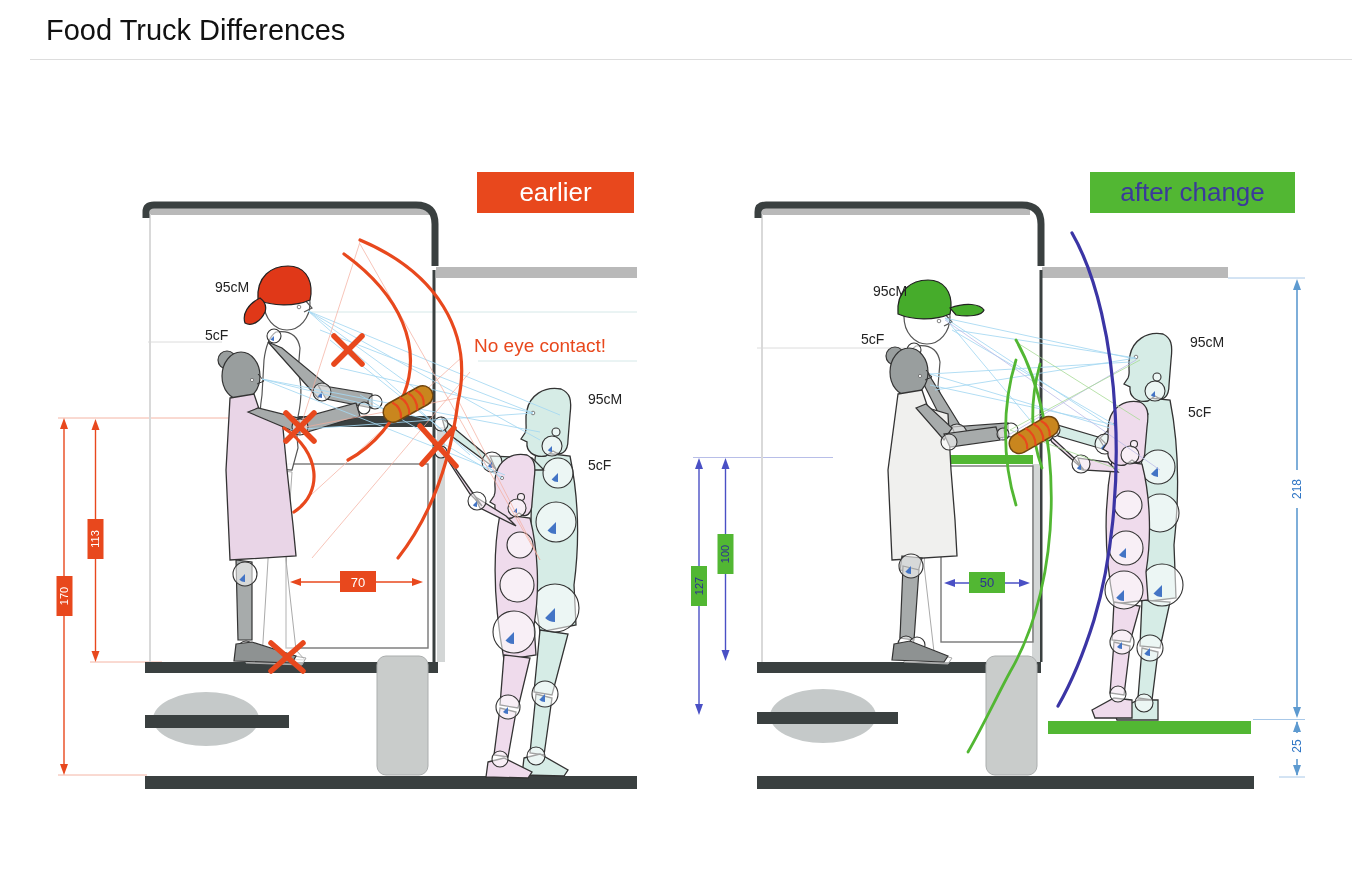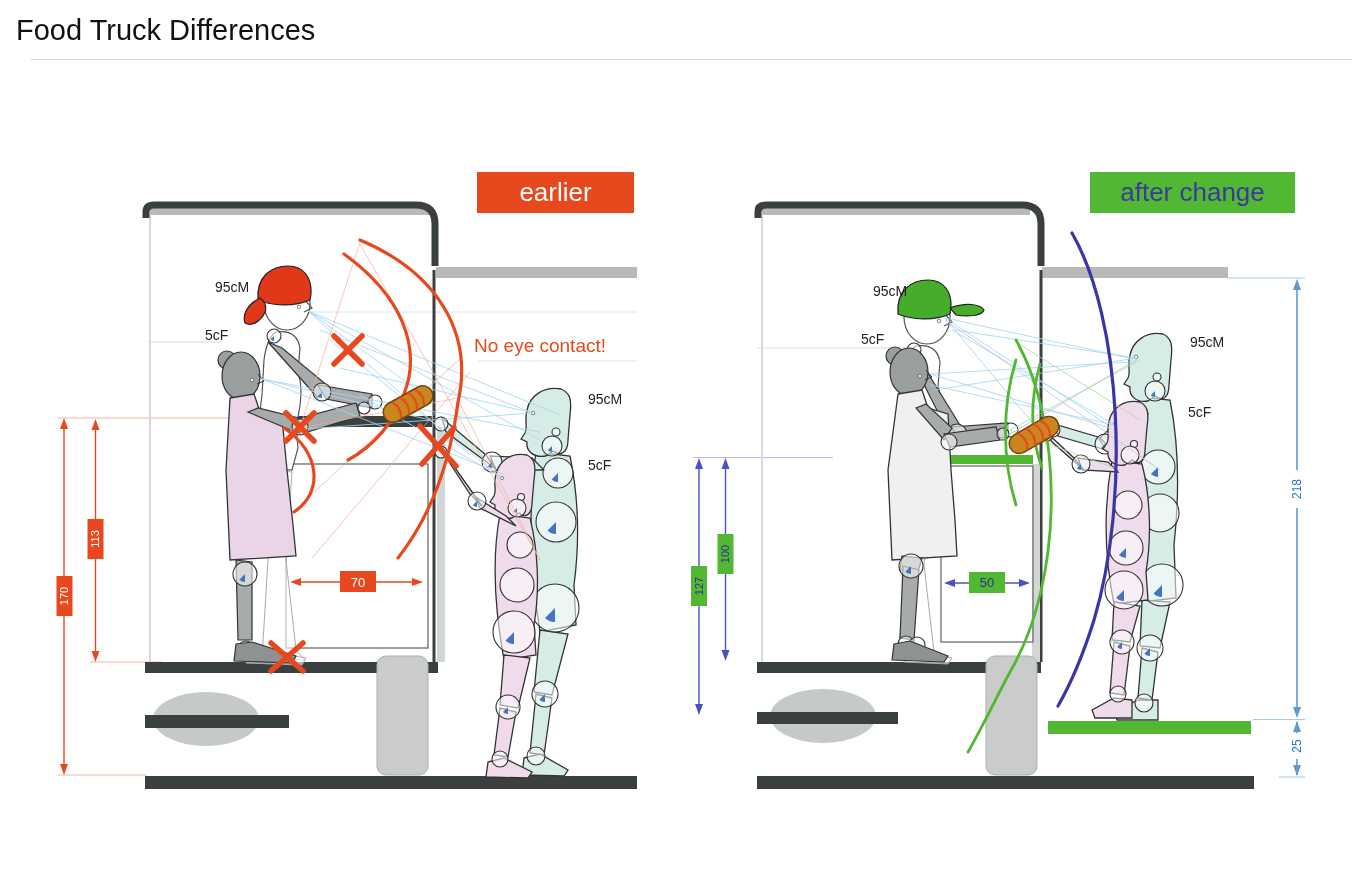--- a/index.html
+++ b/index.html
@@ -1,18 +1,18 @@
 <!DOCTYPE html>
 <html><head>
 <meta charset="utf-8">
 <style>
   html,body{margin:0;padding:0;background:#fff;}
   .stage{position:relative;width:1366px;height:878px;background:#fff;overflow:hidden;
          font-family:"Liberation Sans",sans-serif;}
-  .page-title{position:absolute;left:16px;top:14px;font-size:29px;font-weight:400;color:#111;margin:0;}
+  .page-title{position:absolute;left:46px;top:14px;font-size:29px;font-weight:400;color:#111;margin:0;}
   .divider{position:absolute;left:30px;top:59px;width:1322px;height:1px;background:#ddd;}
   svg{position:absolute;left:0;top:0;}
   svg text{font-family:"Liberation Sans",sans-serif;}
   .dk{fill:#3A4040;}
   .rim{fill:#B9B9B9;}
   .frame{fill:none;stroke:#3A4040;stroke-width:7;stroke-linejoin:round;}
   .glass{stroke:#3A4040;stroke-width:3;}
   .strip{fill:#D3D6D6;}
   .boxln{fill:none;stroke:#777;stroke-width:1.4;}
   .whl{fill:#C5C9C9;}

